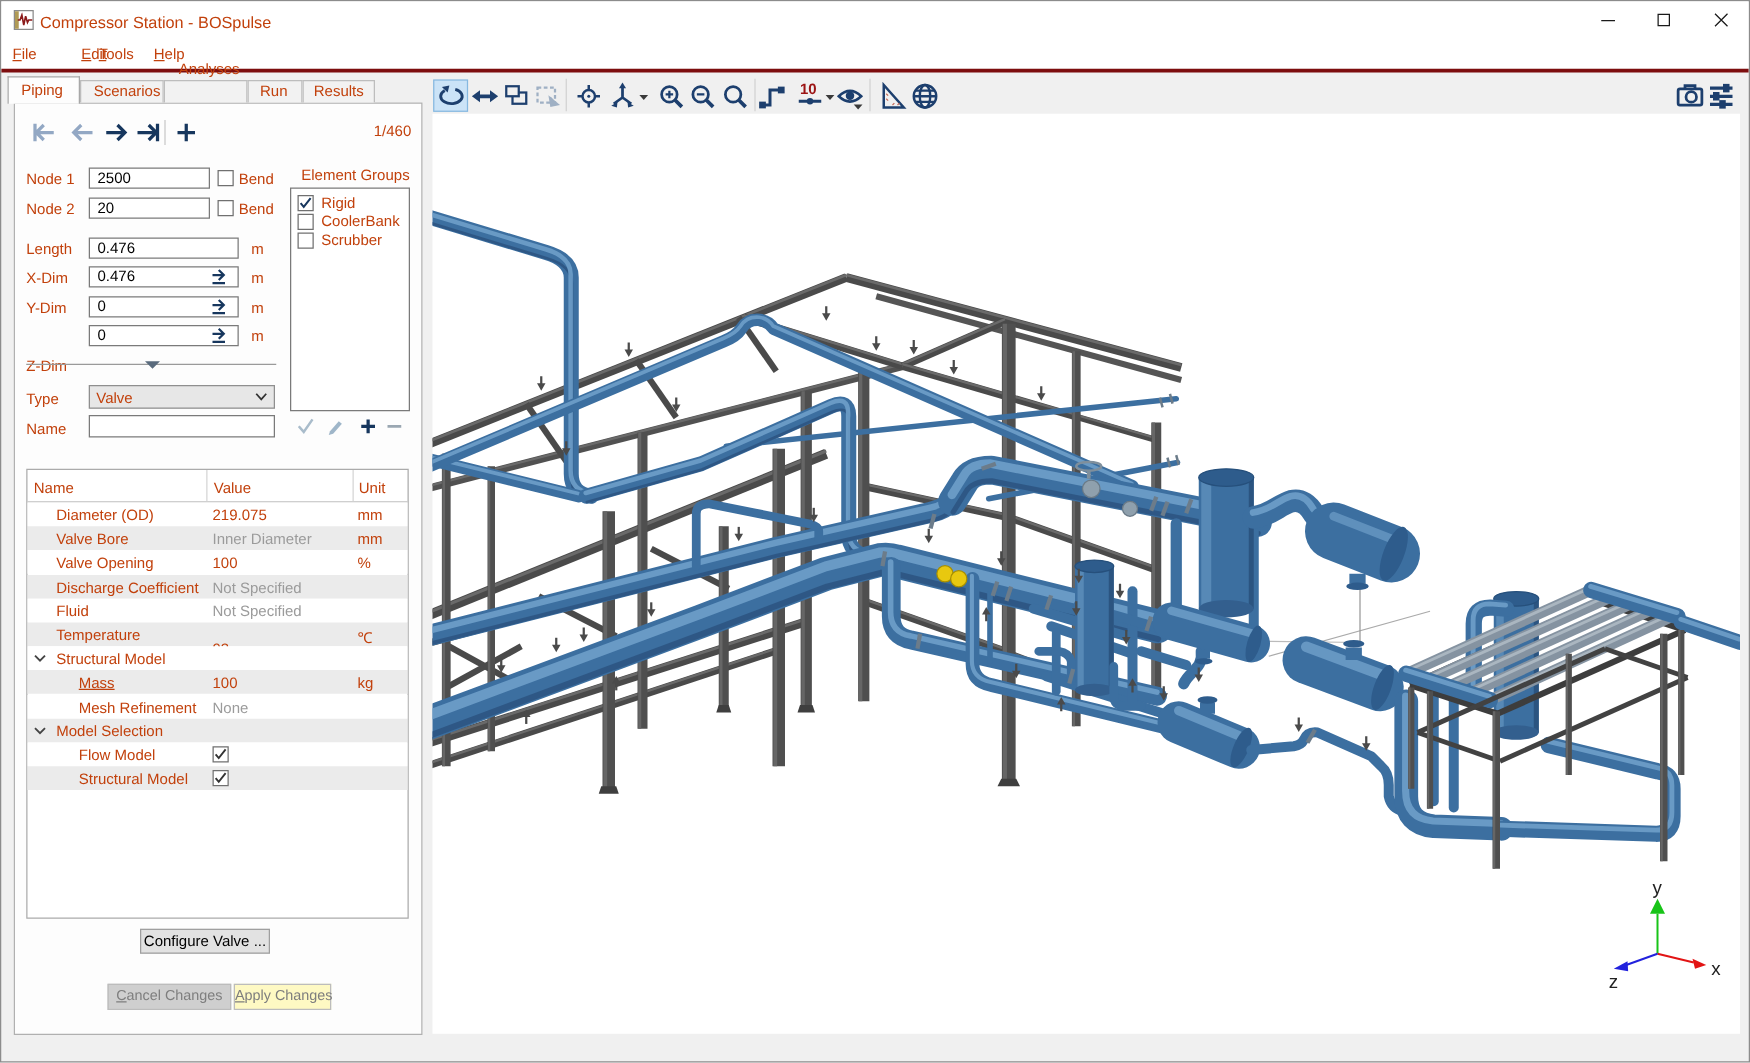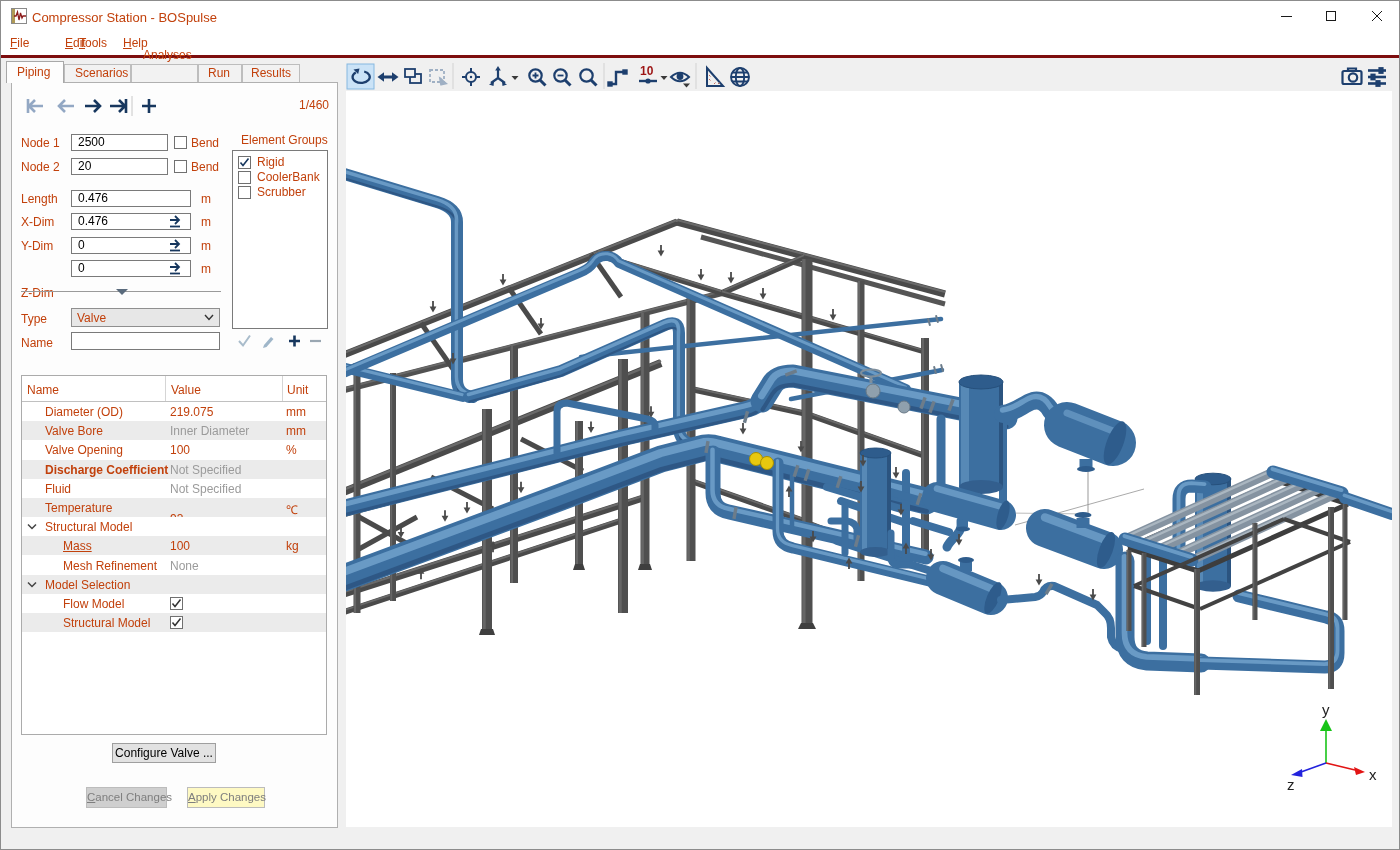--- a/index.html
+++ b/index.html
@@ -145,21 +145,21 @@
 <div class="abs lbl" style="left:285px;top:404px;">mm</div>
 <div class="abs" style="left:21px;top:420px;width:304px;height:19px;background:#ebebeb;"></div>
 <div class="abs lbl" style="left:44px;top:423px;">Valve Bore</div>
 <div class="abs lbl gtxt" style="left:169px;top:423px;">Inner Diameter</div>
 <div class="abs lbl" style="left:285px;top:423px;">mm</div>
 <div class="abs" style="left:21px;top:439px;width:304px;height:19px;background:#ffffff;"></div>
 <div class="abs lbl" style="left:44px;top:442px;">Valve Opening</div>
 <div class="abs lbl" style="left:169px;top:442px;">100</div>
 <div class="abs lbl" style="left:285px;top:442px;">%</div>
 <div class="abs" style="left:21px;top:459px;width:304px;height:19px;background:#ebebeb;"></div>
-<div class="abs lbl" style="left:44px;top:462px;font-weight:bold;">Discharge Coefficient</div>
+<div class="abs lbl" style="left:44px;top:462px;">Discharge Coefficient</div>
 <div class="abs lbl gtxt" style="left:169px;top:462px;">Not Specified</div>
 <div class="abs" style="left:21px;top:478px;width:304px;height:19px;background:#ffffff;"></div>
 <div class="abs lbl" style="left:44px;top:481px;">Fluid</div>
 <div class="abs lbl gtxt" style="left:169px;top:481px;">Not Specified</div>
 <div class="abs" style="left:21px;top:497px;width:304px;height:19px;background:#ebebeb;"></div>
 <div class="abs lbl" style="left:44px;top:500px;">Temperature</div>
 <div class="abs lbl" style="left:169px;top:511px;">93</div>
 <div class="abs lbl" style="left:285px;top:500px;">℃</div>
 <div class="abs" style="left:21px;top:516px;width:304px;height:19px;background:#ffffff;"></div>
 <svg class="abs" style="left:26px;top:522px;" width="10" height="7" viewBox="0 0 10 7">
@@ -185,21 +185,21 @@
       <path d="M1.5,5.5 L4,8.5 L9.5,1.5" stroke="#333" stroke-width="1.5" fill="none"></path>
     </svg>
 <div class="abs" style="left:21px;top:612px;width:304px;height:19px;background:#ebebeb;"></div>
 <div class="abs lbl" style="left:62px;top:615px;">Structural Model</div>
 <div class="cb" style="left:169px;top:615px;"></div>
 <svg class="abs" style="left:170px;top:616px;" width="11" height="11" viewBox="0 0 11 11">
       <path d="M1.5,5.5 L4,8.5 L9.5,1.5" stroke="#333" stroke-width="1.5" fill="none"></path>
     </svg>
 
 <div class="abs" style="left:111px;top:742px;width:104px;height:20px;background:#e2e2e2;border:1px solid #9f9f9f;box-sizing:border-box;text-align:center;font-size:12px;line-height:18px;">Configure Valve ...</div>
-<div class="abs" style="left:85px;top:786px;width:81px;height:21px;background:#cfcfcf;border:1px solid #bcbcbc;box-sizing:border-box;text-align:center;font-size:11.5px;line-height:19px;color:#7e7e7e;white-space:nowrap;"><span style="text-decoration:underline">C</span>ancel Changes</div>
+<div class="abs" style="left:85px;top:786px;width:99px;height:21px;background:#cfcfcf;border:1px solid #bcbcbc;box-sizing:border-box;text-align:center;font-size:11.5px;line-height:19px;color:#7e7e7e;white-space:nowrap;"><span style="text-decoration:underline">C</span>ancel Changes</div>
 <div class="abs" style="left:186px;top:786px;width:78px;height:21px;background:#fef9c3;border:1px solid #bcbcbc;box-sizing:border-box;text-align:center;font-size:11.5px;line-height:19px;color:#7e7e7e;white-space:nowrap;"><span style="text-decoration:underline">A</span>pply Changes</div>
 
 <div id="toolbar"></div>
 <svg class="abs" style="left:337px;top:57px;" width="1061" height="33" viewBox="0 0 1061 33">
 <rect x="9" y="6" width="27" height="25" fill="#cbe3f7" stroke="#86b8e0"></rect>
 <g transform="translate(23,19)">
         <g stroke="#1d3f6e" stroke-width="2.3" fill="none">
           <path d="M-5.2,-4.6 A8.6,5.9 0 1 0 3.2,-5.5"></path>
           <path d="M-1.5,-8.6 l-6,1.2 4.6,4.4 z" fill="#1d3f6e" stroke="none"></path>
         </g>

